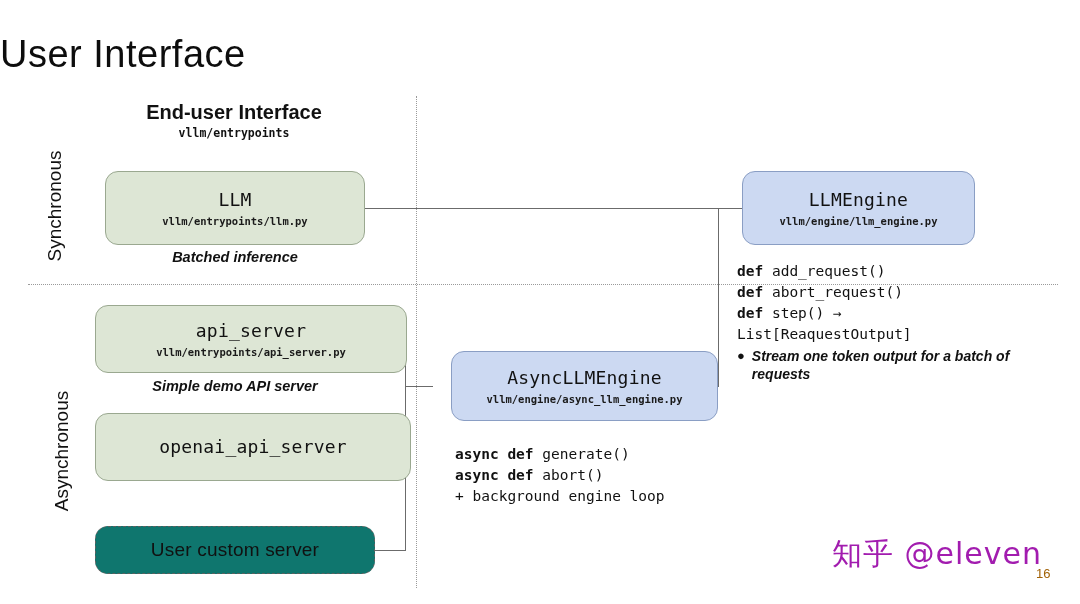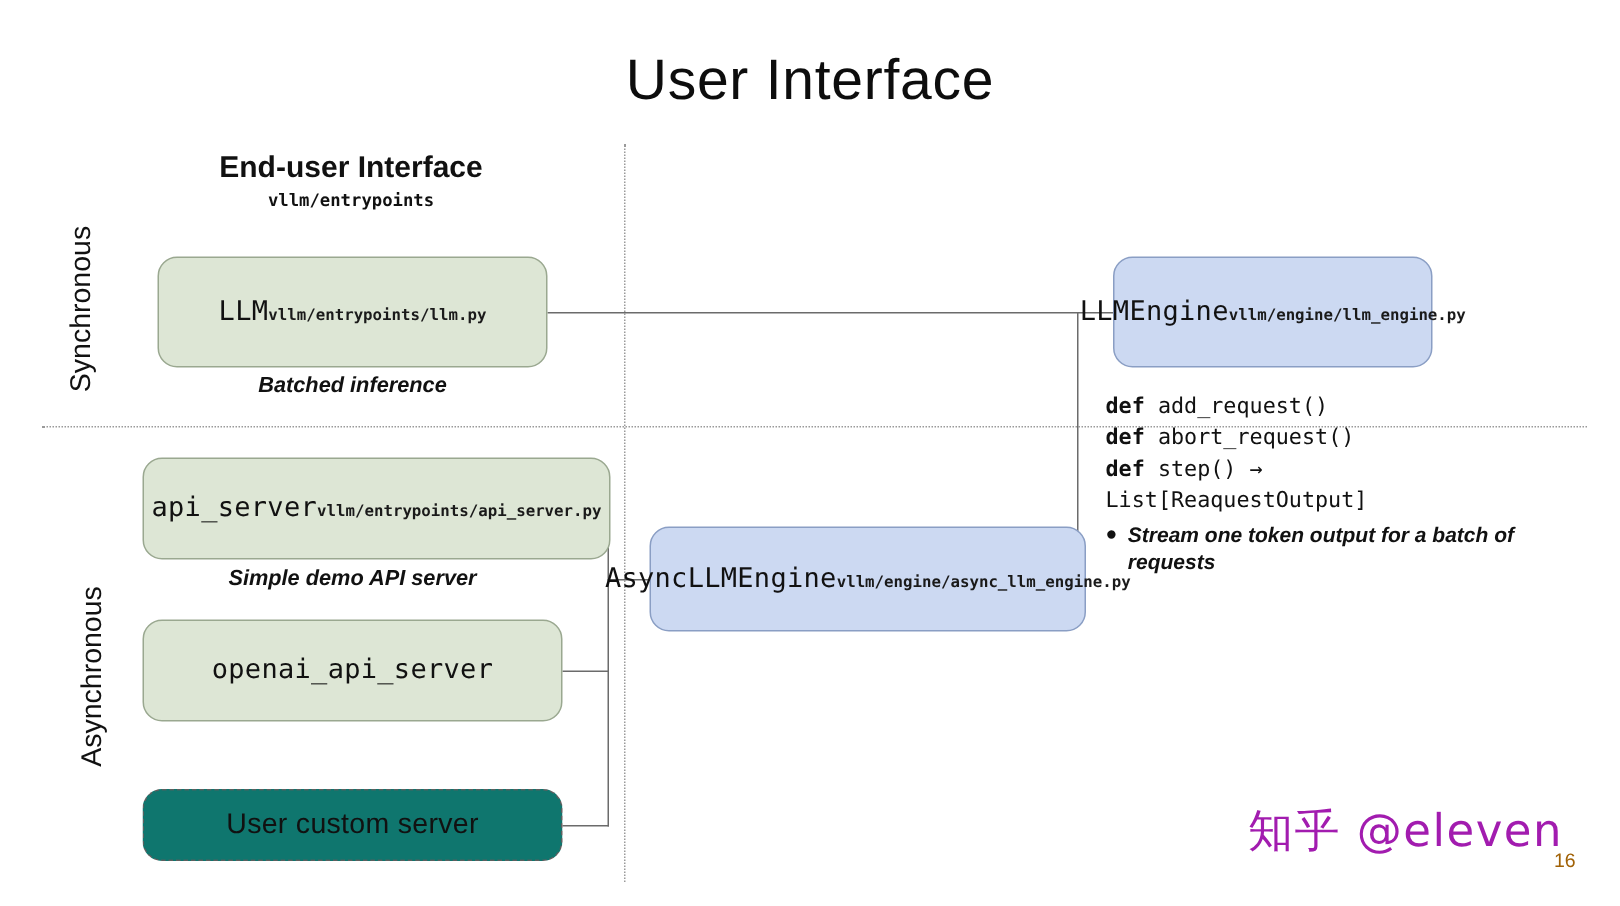--- a/index.html
+++ b/index.html
@@ -18,21 +18,20 @@
     background: #ffffff;
     overflow: hidden;
   }
 
   
   #title {
     position: absolute;
     left: 0;
     top: 33px;
     width: 1080px;
-    text-align: center;
     font-size: 38px;
     font-weight: 400;
     letter-spacing: 0.5px;
     color: #0d0d0d;
   }
 
   
   .col-head {
     position: absolute;
     text-align: center;
@@ -92,21 +91,21 @@
   }
   .conn-h { height: 1.4px; }
   .conn-v { width: 1.4px; }
 
   
   .node {
     position: absolute;
     box-sizing: border-box;
     border-radius: 13px;
     display: flex;
-    flex-direction: row;
+    flex-direction: column;
     align-items: center;
     justify-content: center;
   }
   .node .n-title {
     font-family: "DejaVu Sans Mono", monospace;
     font-size: 18px;
     font-weight: 400;
     color: #111;
     letter-spacing: 0.2px;
     line-height: 1.2;
@@ -222,21 +221,21 @@
   <div class="conn conn-h" style="left:375px; top:550px; width:31px;"></div>
 
   <div class="conn conn-h" style="left:405px; top:386px; width:28px;"></div>
 
   <div class="node green" style="left:105px; top:171px; width:260px; height:74px;">
     <div class="n-title">LLM</div>
     <div class="n-path">vllm/entrypoints/llm.py</div>
   </div>
   <div class="caption" style="left:105px; top:249px; width:260px;">Batched inference</div>
 
-  <div class="node blue" style="left:742px; top:171px; width:213px; height:74px;">
+  <div class="node blue" style="left:742px; top:171px; width:233px; height:74px;">
     <div class="n-title">LLMEngine</div>
     <div class="n-path">vllm/engine/llm_engine.py</div>
   </div>
 
   <div class="codeblock" style="left:737px; top:261px; width:320px;">
     <div><span class="kw">def</span><span> add_request()</span></div>
     <div><span class="kw">def</span><span> abort_request()</span></div>
     <div><span class="kw">def</span><span> step() →</span></div>
     <div>List[ReaquestOutput]</div>
     <div class="bullet-line">
@@ -244,30 +243,35 @@
       <span>Stream one token output for a batch of requests</span>
     </div>
   </div>
 
   <div class="node green" style="left:95px; top:305px; width:312px; height:68px;">
     <div class="n-title">api_server</div>
     <div class="n-path">vllm/entrypoints/api_server.py</div>
   </div>
   <div class="caption" style="left:95px; top:378px; width:280px;">Simple demo API server</div>
 
-  <div class="node green" style="left:95px; top:413px; width:280px; height:68px;">
+  <div class="node green" style="left:95px; top:413px; width:316px; height:68px;">
     <div class="n-title">openai_api_server</div>
   </div>
 
   <div class="node dashed prose" style="left:95px; top:526px; width:280px; height:48px;">
     <div class="n-title">User custom server</div>
   </div>
 
-  <div class="node blue" style="left:433px; top:351px; width:291px; height:70px;">
+  <div class="node blue" style="left:451px; top:351px; width:267px; height:70px;">
     <div class="n-title">AsyncLLMEngine</div>
     <div class="n-path">vllm/engine/async_llm_engine.py</div>
   </div>
 
+  <div class="codeblock" style="left:455px; top:444px; width:300px;">
+    <div><span class="kw">async def</span><span> generate()</span></div>
+    <div><span class="kw">async def</span><span> abort()</span></div>
+    <div>+ background engine loop</div>
+  </div>
 
   <div id="watermark">知乎 @eleven</div>
   <div id="page-num">16</div>
 
 </div>
 
 </body></html>

